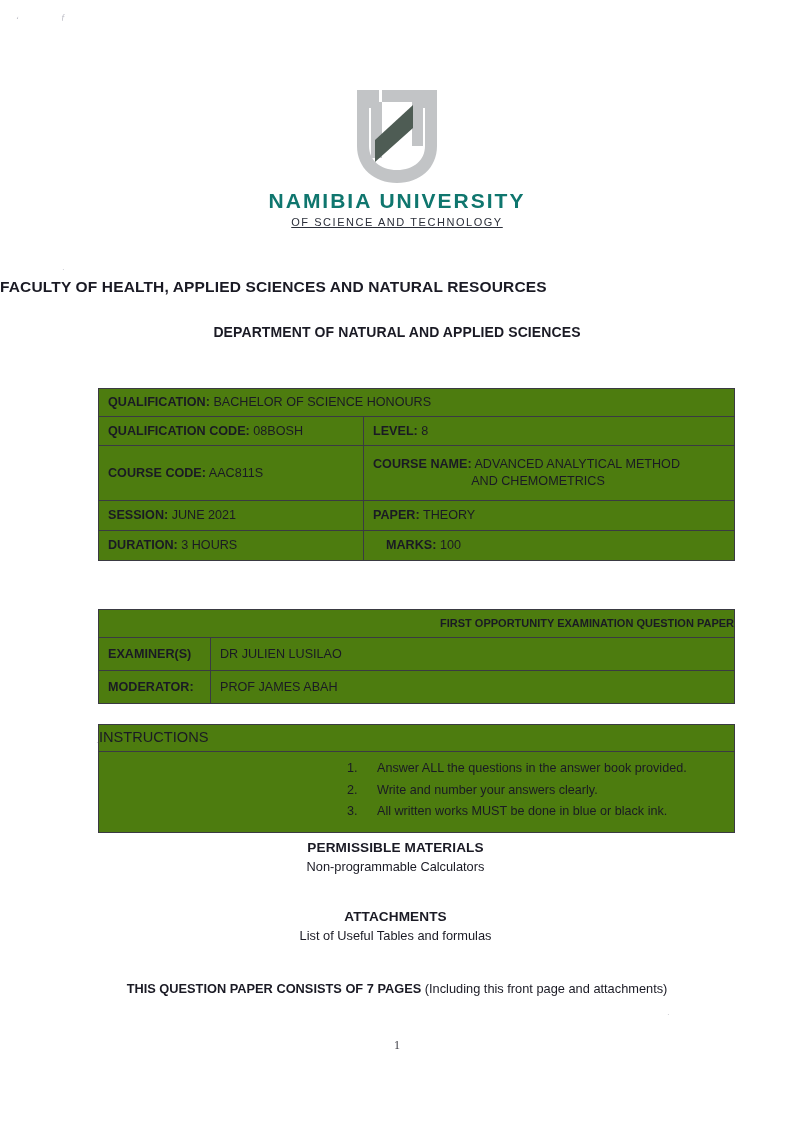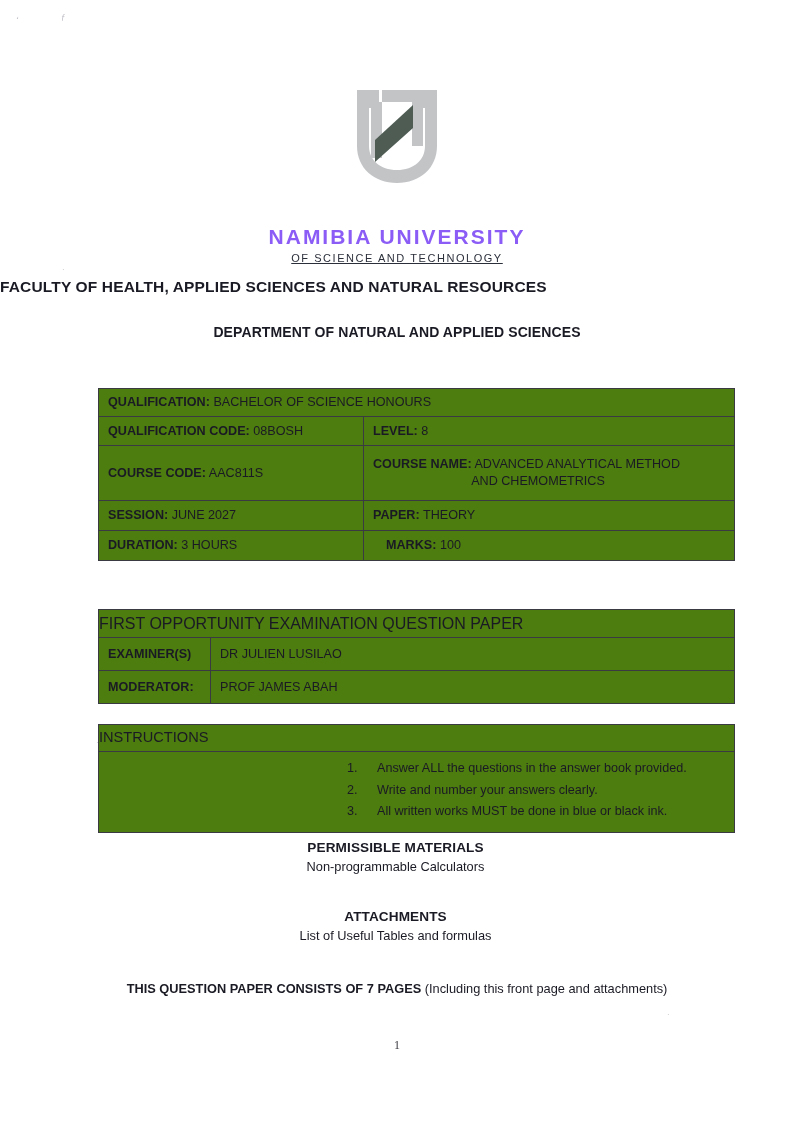--- a/index.html
+++ b/index.html
@@ -41,25 +41,25 @@
     position: absolute;
     left: 0; right: 0;
     top: 88px;
     display: flex;
     flex-direction: column;
     align-items: center;
   }
   .logo-mark { width: 96px; height: 98px; display: block; }
 
   .wordmark-1 {
-    margin-top: 40px;
+    margin-top: 4px;
     font-size: 21px;
     font-weight: bold;
     letter-spacing: 2.0px;
-    color: #8b5cf6;
+    color: #0f766e;
     line-height: 1.05;
   }
   .wordmark-2 {
     margin-top: 5px;
     font-size: 11px;
     letter-spacing: 1.55px;
     color: #2b2f3a;
     line-height: 1.05;
     text-decoration: underline;
   }
@@ -118,23 +118,23 @@
     padding-right: 22px;
   }
 
   
   #exam-table {
     left: 98px;
     top: 609px;
     width: 636px;
   }
   #exam-table .title-cell {
-    text-align: left;
-    font-weight: normal;
-    font-size: 16px;
+    text-align: right;
+    font-weight: bold;
+    font-size: 11px;
     height: 27px;
   }
   #exam-table .r-exam { height: 33px; }
   #exam-table .r-mod  { height: 33px; }
 
   
   #instructions-table {
     left: 98px;
     top: 724px;
     width: 636px;
@@ -273,21 +273,21 @@
             <span class="b">COURSE NAME:</span>
             <span>ADVANCED ANALYTICAL METHOD</span>
             <span class="course-name-l2">AND CHEMOMETRICS</span>
           </div>
         </td>
       </tr>
       <tr class="r-sess">
         <td>
           <div class="cell">
             <span class="b">SESSION:</span>
-            <span>JUNE 2027</span>
+            <span>JUNE 2021</span>
           </div>
         </td>
         <td>
           <div class="cell">
             <span class="b">PAPER:</span>
             <span>THEORY</span>
           </div>
         </td>
       </tr>
       <tr class="r-dur">

